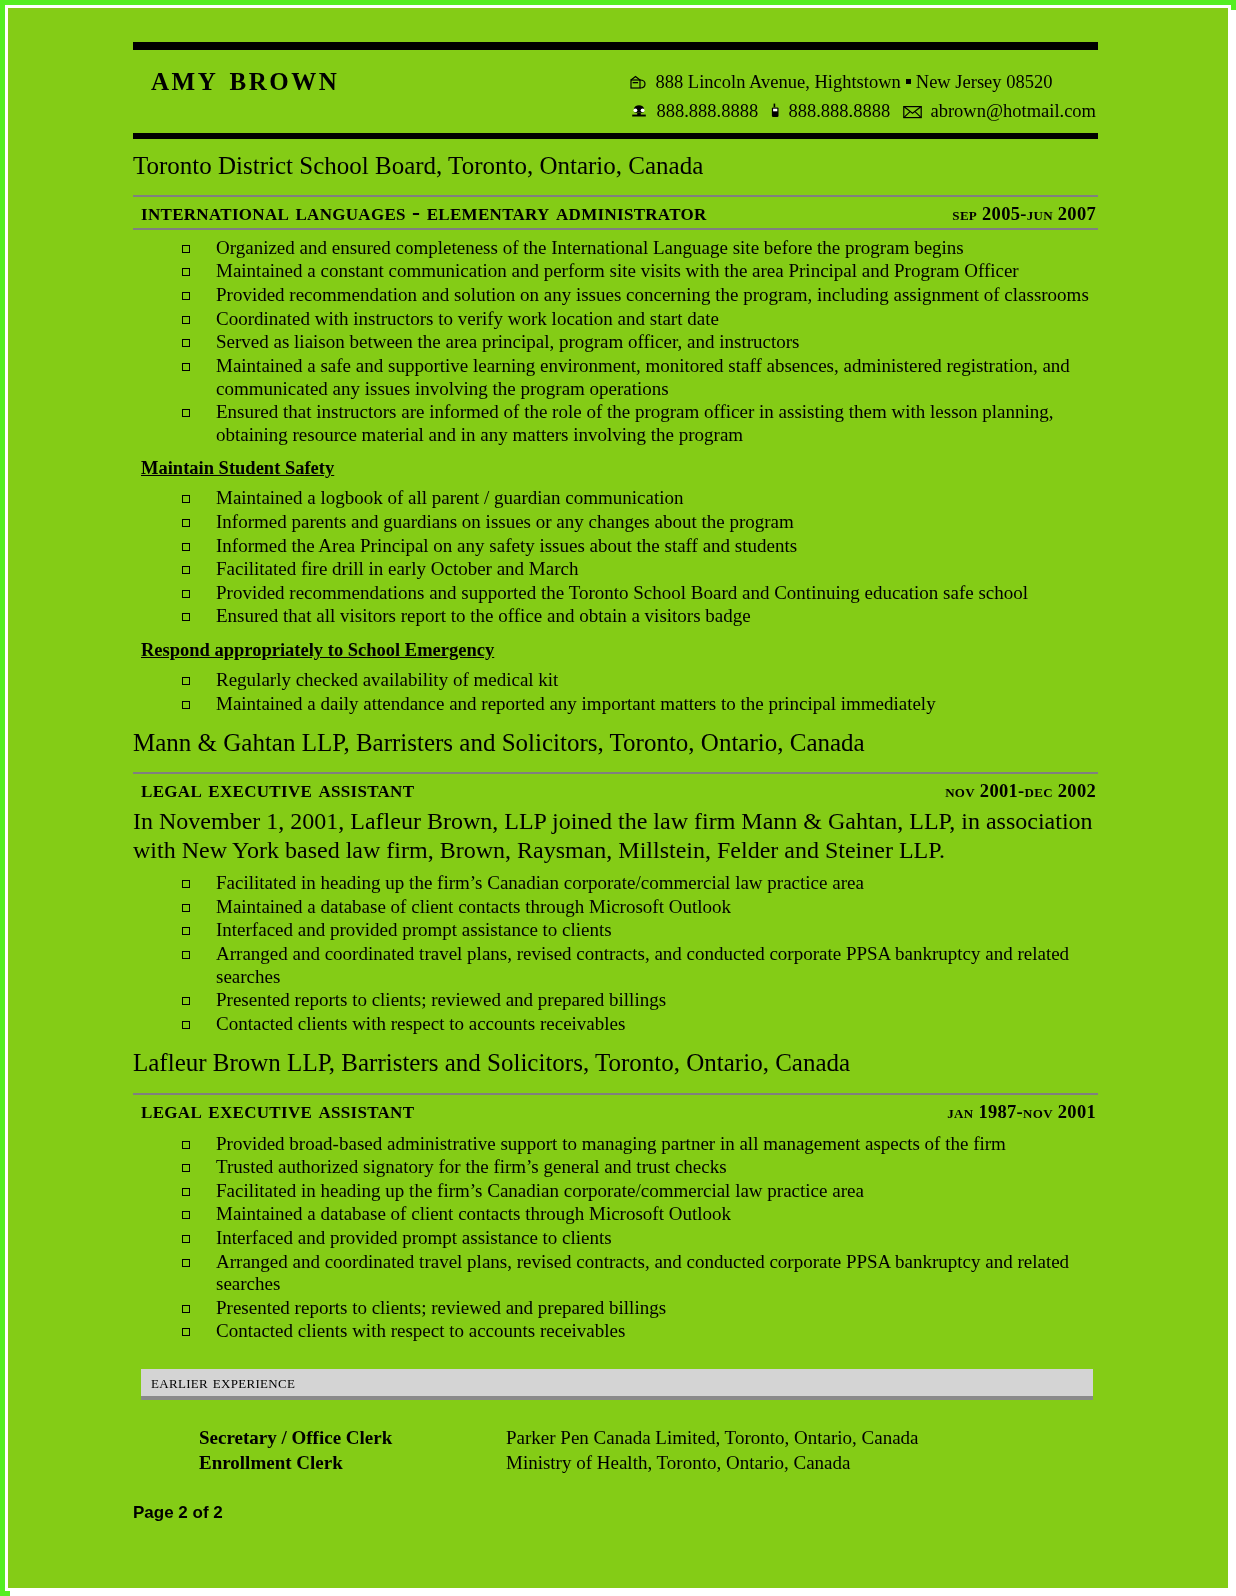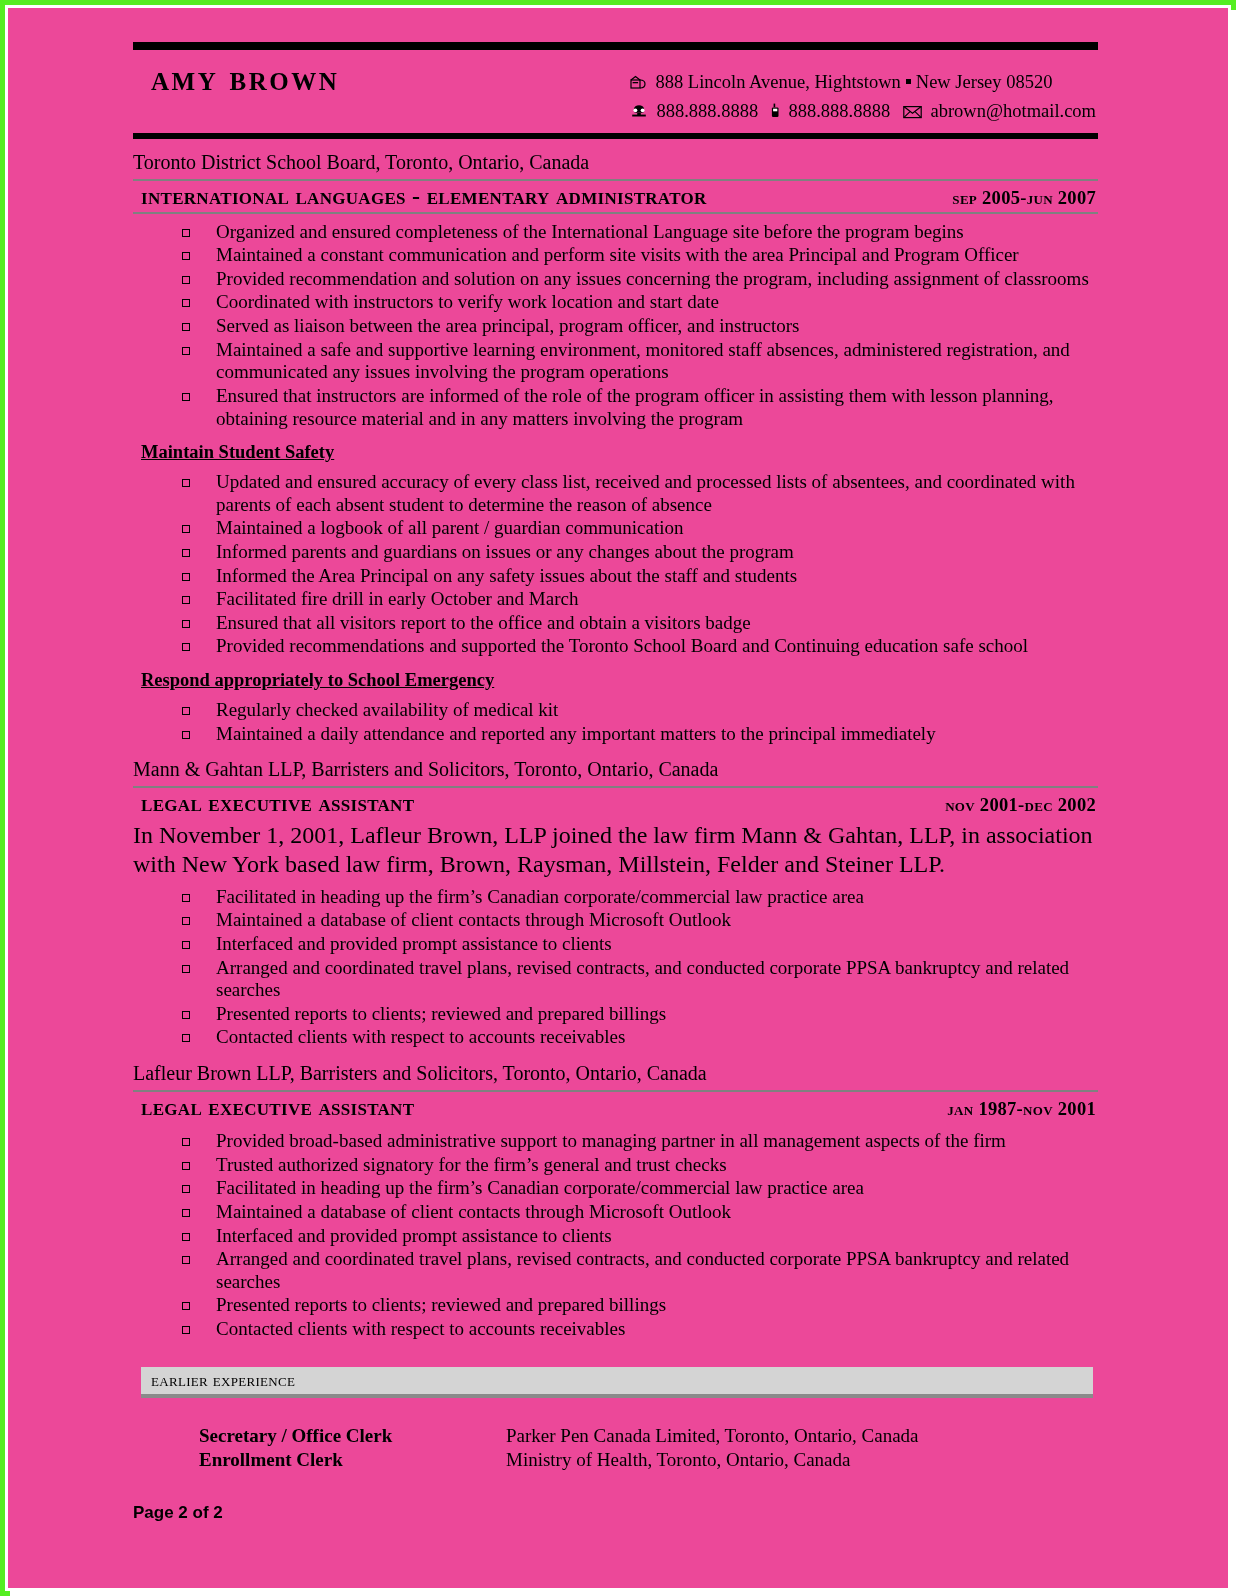--- a/index.html
+++ b/index.html
@@ -34,21 +34,21 @@
     border: 3px solid #ffffff;
     background: #ffffff;
   }
 
   .sheet {
     position: absolute;
     left: 8px;
     top: 8px;
     width: 1220px;
     height: 1580px;
-    background: #ec4899;
+    background: #84cc16;
     box-sizing: border-box;
     overflow: hidden;
   }
 
   .content {
     position: absolute;
     left: 125px;
     top: 34px;
     width: 965px;
   }
@@ -102,24 +102,24 @@
   .sep-sq {
     display: inline-block;
     width: 5px; height: 5px;
     background: #000;
     vertical-align: 4px;
     margin: 0 5px;
   }
 
   
   .company {
-    font-size: 20px;
+    font-size: 25px;
     line-height: 1.25;
     padding-top: 11px;
-    padding-bottom: 4px;
+    padding-bottom: 14px;
   }
   .jobline {
     display: flex;
     justify-content: space-between;
     align-items: baseline;
     border-top: 2px solid #808080;
     padding: 2px 0 2px 8px;
     font-variant: small-caps;
     text-transform: lowercase;
   }
@@ -287,27 +287,26 @@
         <li>Maintained a constant communication and perform site visits with the area Principal and Program Officer</li>
         <li>Provided recommendation and solution on any issues concerning the program, including assignment of classrooms</li>
         <li>Coordinated with instructors to verify work location and start date</li>
         <li>Served as liaison between the area principal, program officer, and instructors</li>
         <li>Maintained a safe and supportive learning environment, monitored staff absences, administered registration, and communicated any issues involving the program operations</li>
         <li>Ensured that instructors are informed of the role of the program officer in assisting them with lesson planning, obtaining resource material and in any matters involving the program</li>
       </ul>
 
       <div class="subhead">Maintain Student Safety</div>
       <ul class="blist">
-        <li>Updated and ensured accuracy of every class list, received and processed lists of absentees, and coordinated with parents of each absent student to determine the reason of absence</li>
         <li>Maintained a logbook of all parent / guardian communication</li>
         <li>Informed parents and guardians on issues or any changes about the program</li>
         <li>Informed the Area Principal on any safety issues about the staff and students</li>
         <li>Facilitated fire drill in early October and March</li>
+        <li>Provided recommendations and supported the Toronto School Board and Continuing education safe school</li>
         <li>Ensured that all visitors report to the office and obtain a visitors badge</li>
-        <li>Provided recommendations and supported the Toronto School Board and Continuing education safe school</li>
       </ul>
 
       <div class="subhead">Respond appropriately to School Emergency</div>
       <ul class="blist">
         <li>Regularly checked availability of medical kit</li>
         <li>Maintained a daily attendance  and reported any important matters to the principal immediately</li>
       </ul>
     </div>
 
     <div>

